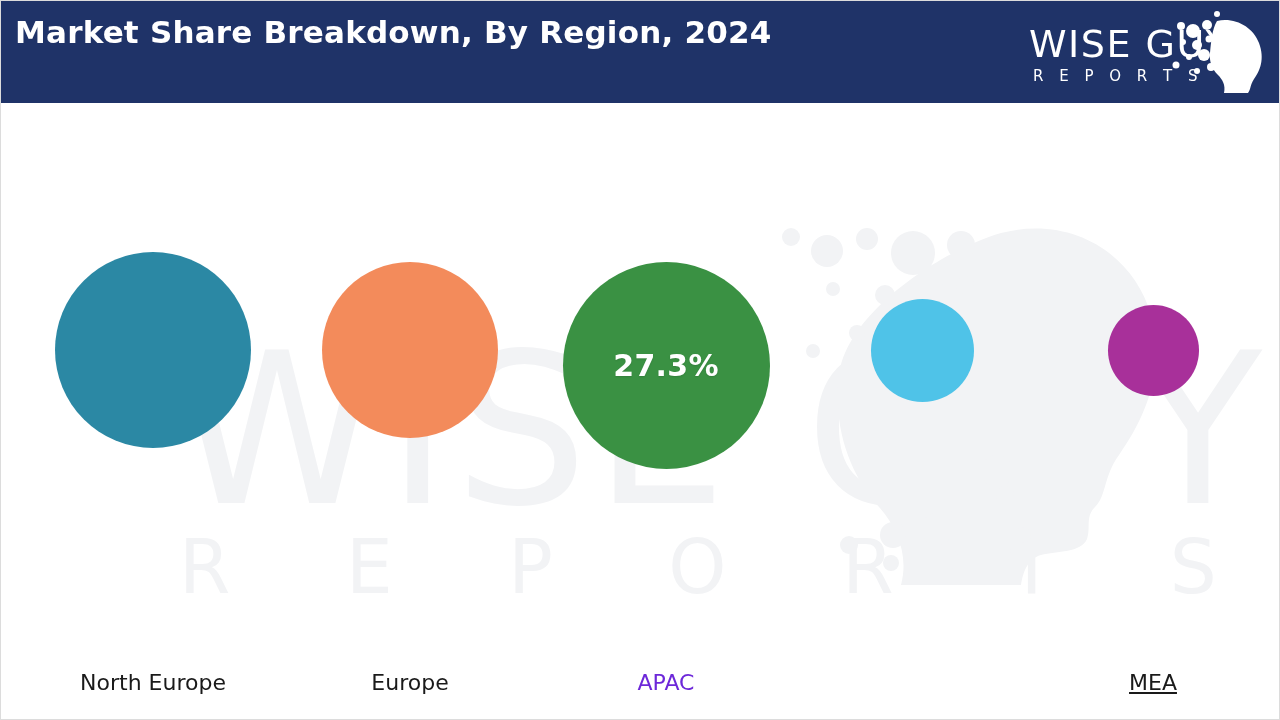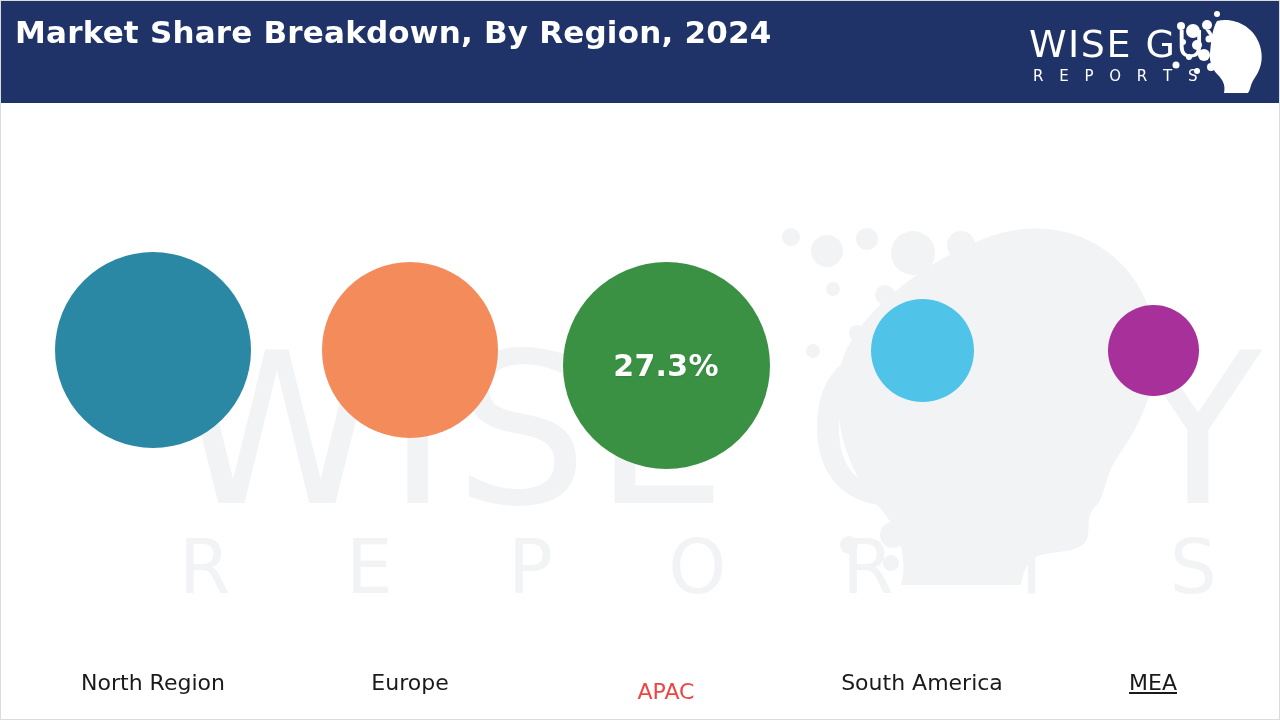--- a/index.html
+++ b/index.html
@@ -139,20 +139,19 @@
   <div class="chart">
 
     <div class="bubble" style="width: 196px; height: 196px; left: 54px; top: 149px; background: rgb(43, 136, 164);"></div>
     <div class="bubble" style="width: 176px; height: 176px; left: 321px; top: 159px; background: rgb(243, 139, 91);"></div>
     <div class="bubble" style="width: 207px; height: 207px; left: 561.5px; top: 159px; background: rgb(58, 145, 67);">
       <span class="bubble-value">27.3%</span>
     </div>
     <div class="bubble" style="width: 103px; height: 103px; left: 869.5px; top: 195.5px; background: rgb(79, 195, 232);"></div>
     <div class="bubble" style="width: 91px; height: 91px; left: 1106.5px; top: 201.5px; background: rgb(168, 48, 154);"></div>
 
-    <div class="axis-label" style="left: 152px; color: rgb(26, 26, 26);">North Region</div>
+    <div class="axis-label" style="left: 152px; color: rgb(26, 26, 26);">North Europe</div>
     <div class="axis-label" style="left: 409px; color: rgb(26, 26, 26);">Europe</div>
-    <div class="axis-label" style="left: 665px; color: #ef4444; margin-top: 9px;">APAC</div>
-    <div class="axis-label" style="left: 921px; color: rgb(26, 26, 26);">South America</div>
+    <div class="axis-label" style="left: 665px; color: #6d28d9;">APAC</div>
     <div class="axis-label" style="left: 1152px; color: rgb(26, 26, 26); text-decoration: underline;">MEA</div>
   </div>
 
 </div>
 
 </body></html>

